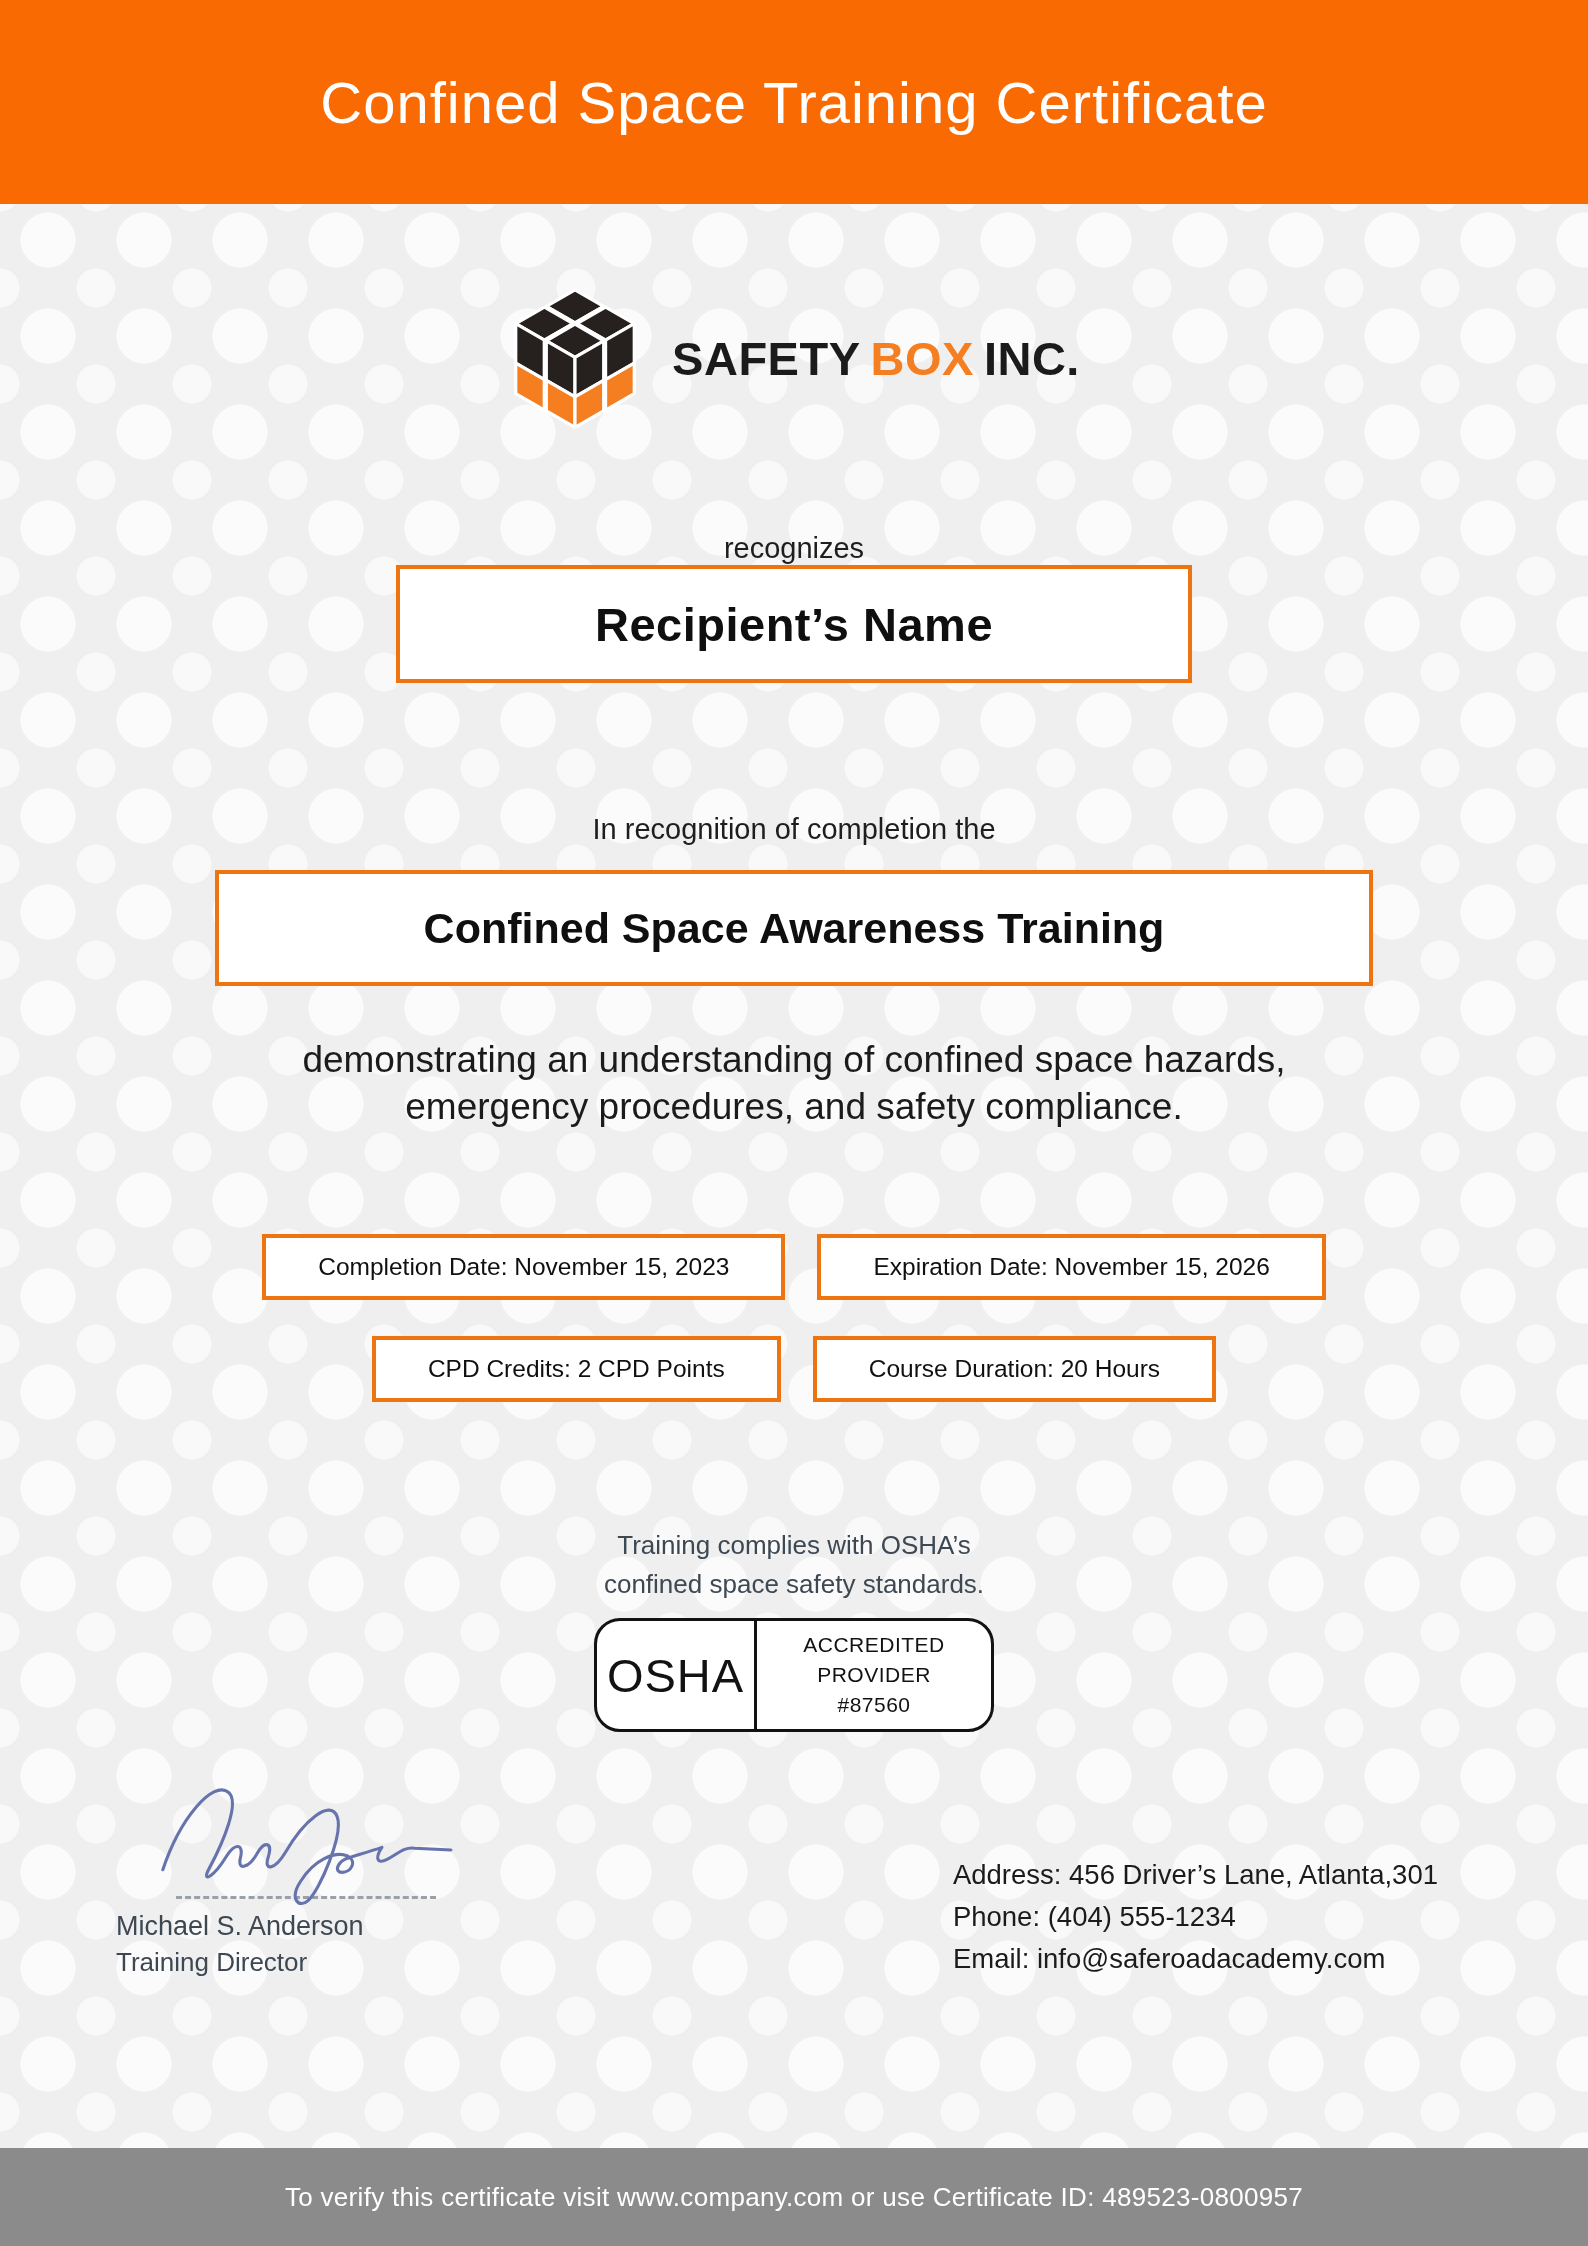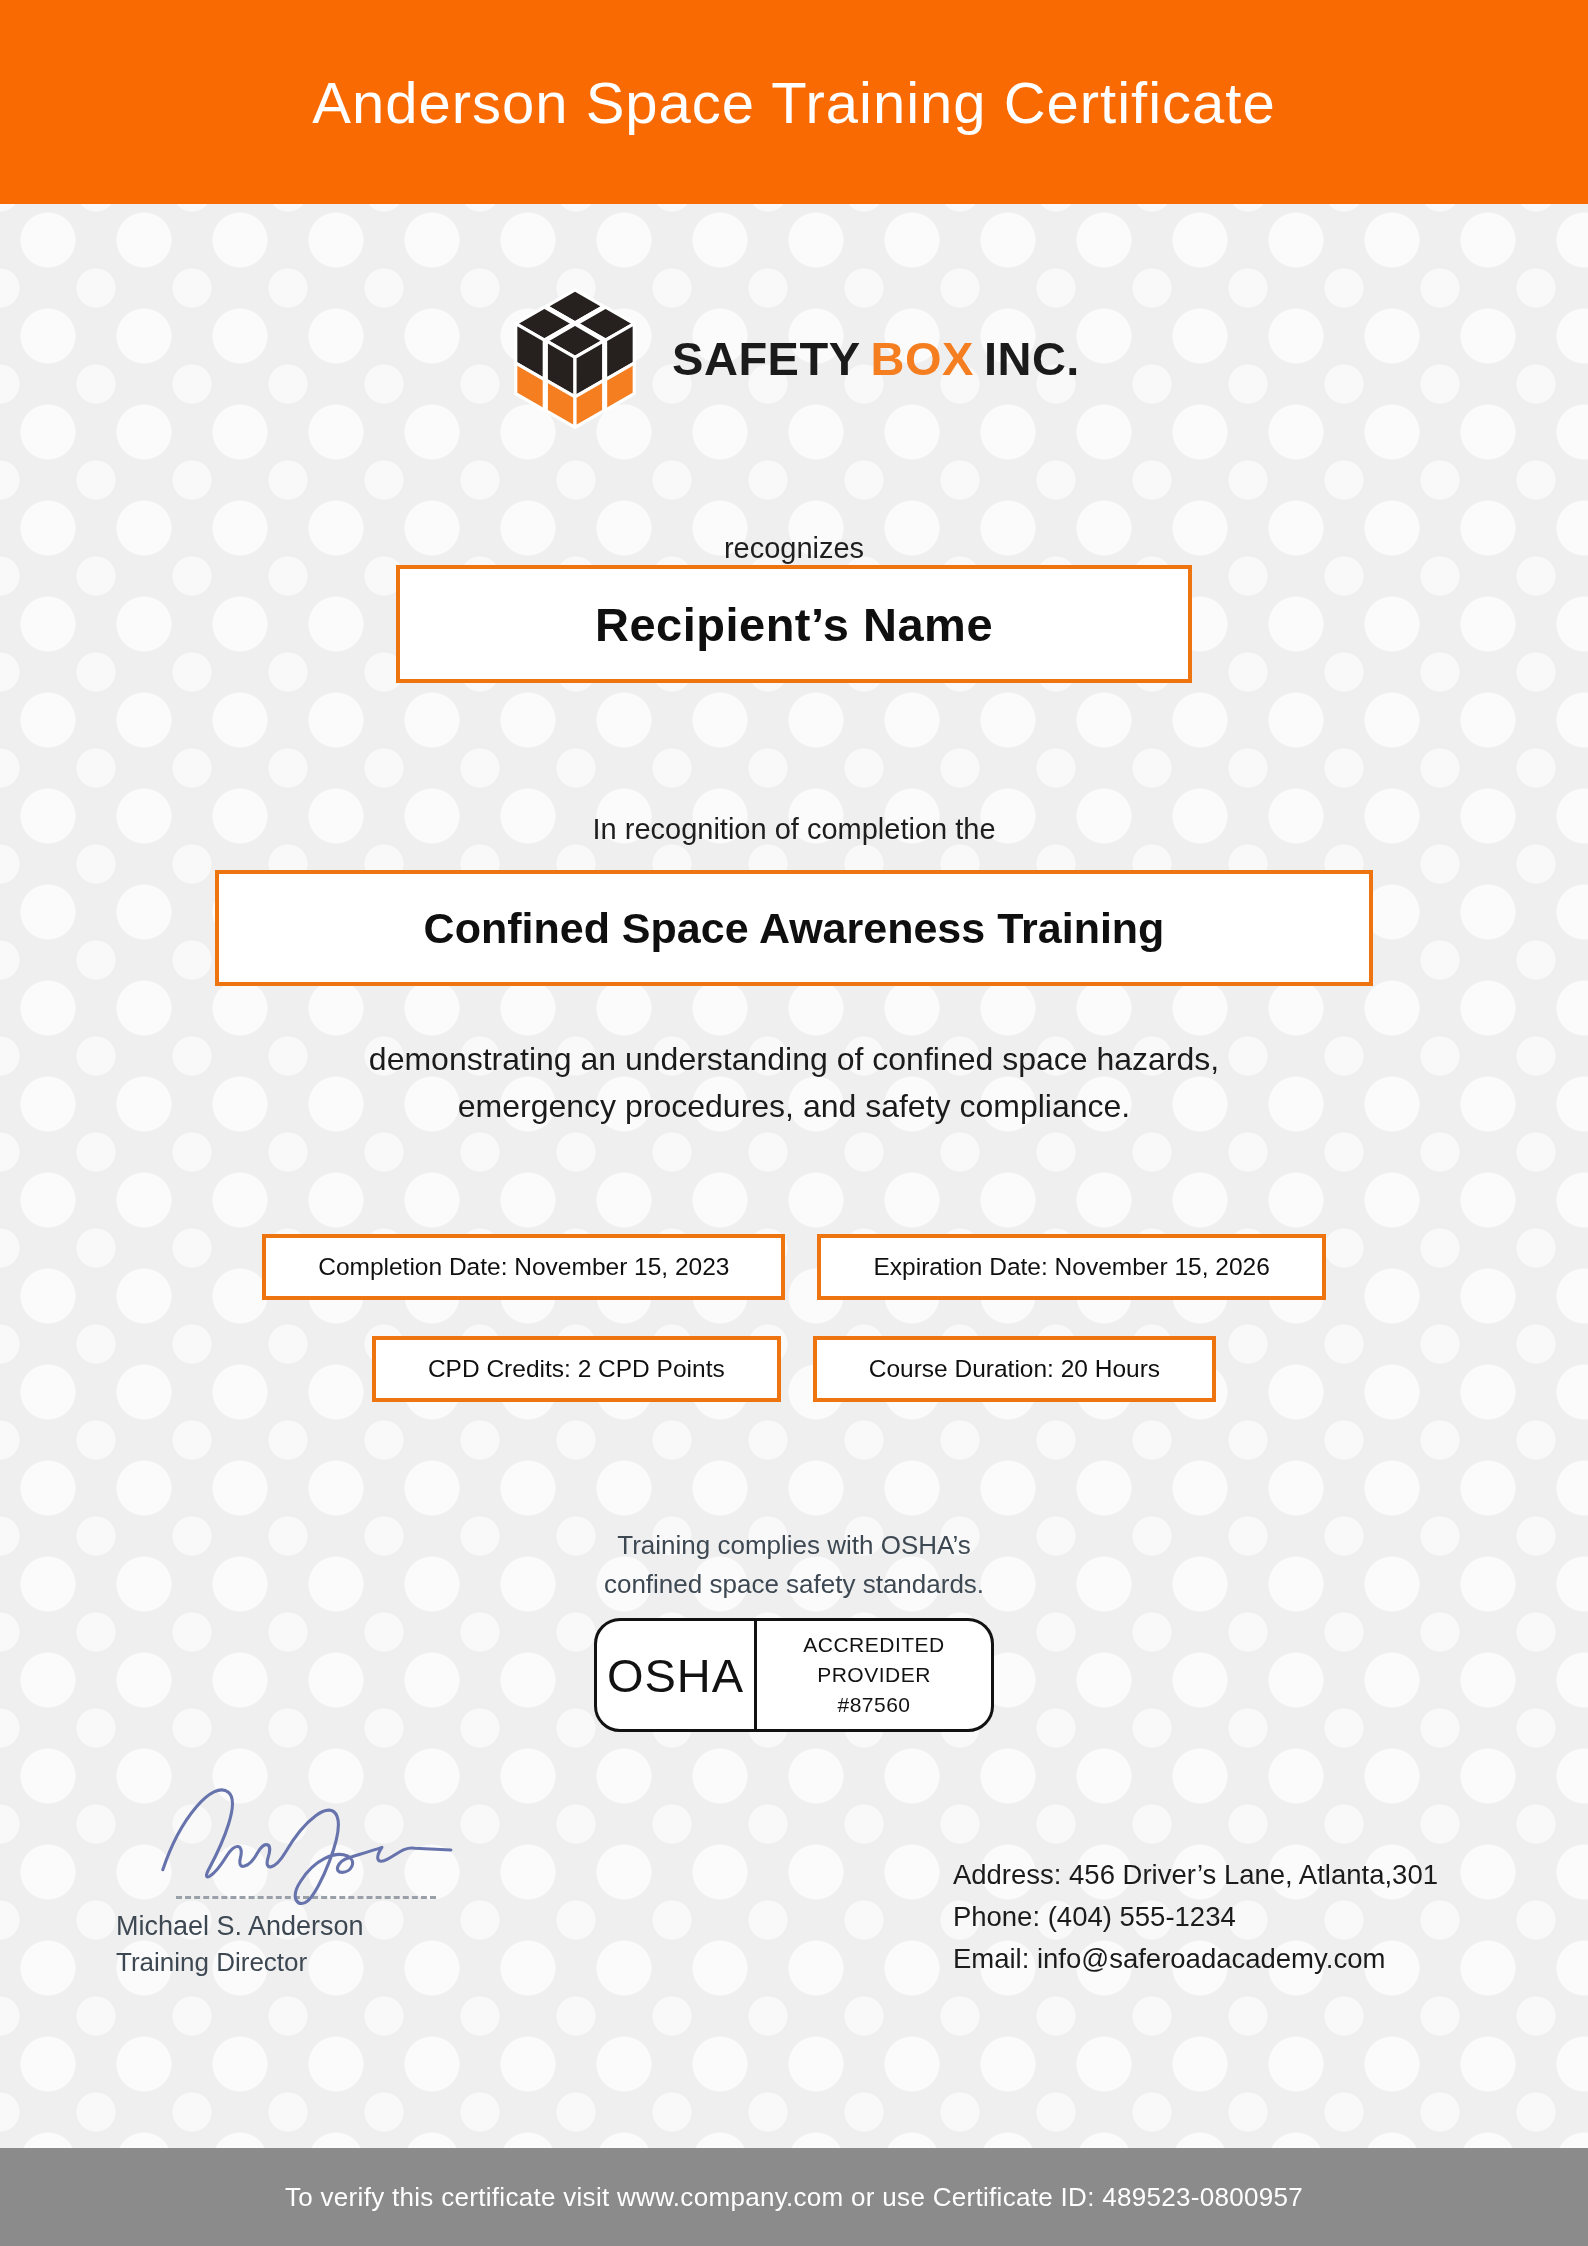--- a/index.html
+++ b/index.html
@@ -40,21 +40,21 @@
     width:796px;height:118px;border:4px solid var(--box-border);
     background:#ffffff;display:flex;align-items:center;justify-content:center;
   }
   .name-box span{font-size:47px;font-weight:700;color:#0f0f0f;letter-spacing:0.5px;}
   .completion-intro{margin-top:130px;font-size:29px;color:#1e1e1e;}
   .course-box{
     margin-top:24px;width:1158px;height:116px;border:4px solid var(--box-border);
     background:#ffffff;display:flex;align-items:center;justify-content:center;
   }
   .course-box span{font-size:43px;font-weight:700;color:#0f0f0f;}
-  .description{margin-top:50px;font-size:32px;line-height:47px;text-align:center;color:#1b1b1b;}
+  .description{margin-top:50px;font-size:37px;line-height:47px;text-align:center;color:#1b1b1b;}
   .info-row{display:flex;gap:32px;justify-content:center;}
   .info-row.first{margin-top:104px;}
   .info-row.second{margin-top:36px;}
   .info-box{
     border:4px solid var(--box-border);background:#ffffff;height:66px;
     display:flex;align-items:center;justify-content:center;padding:0 52px;
     font-size:24.5px;color:#101010;white-space:nowrap;
   }
   .compliance-note{margin-top:124px;font-size:26px;line-height:39px;text-align:center;color:var(--slate);}
   .badge{
@@ -82,21 +82,21 @@
   .footer{
     margin-top:auto;width:100%;height:98px;flex:0 0 auto;background:var(--footer-gray);
     display:flex;align-items:center;justify-content:center;
   }
   .footer span{color:#ffffff;font-size:26px;letter-spacing:0.3px;}
 </style>
 </head>
 <body>
 
 <header class="banner">
-  <h1>Anderson Space Training Certificate</h1>
+  <h1>Confined Space Training Certificate</h1>
 </header>
 
 <div class="logo-row">
   <span class="logo-icon">
     <svg viewBox="0 0 210 226" xmlns="http://www.w3.org/2000/svg">
 
       <g stroke="#ffffff" stroke-width="5" stroke-linejoin="round">
         <path d="M105,6 L150,32 L105,58 L60,32 Z" fill="#26211f"></path>
         <path d="M60,32 L105,58 L105,120 L60,94 Z" fill="#26211f"></path>
         <path d="M150,32 L105,58 L105,120 L150,94 Z" fill="#26211f"></path>

